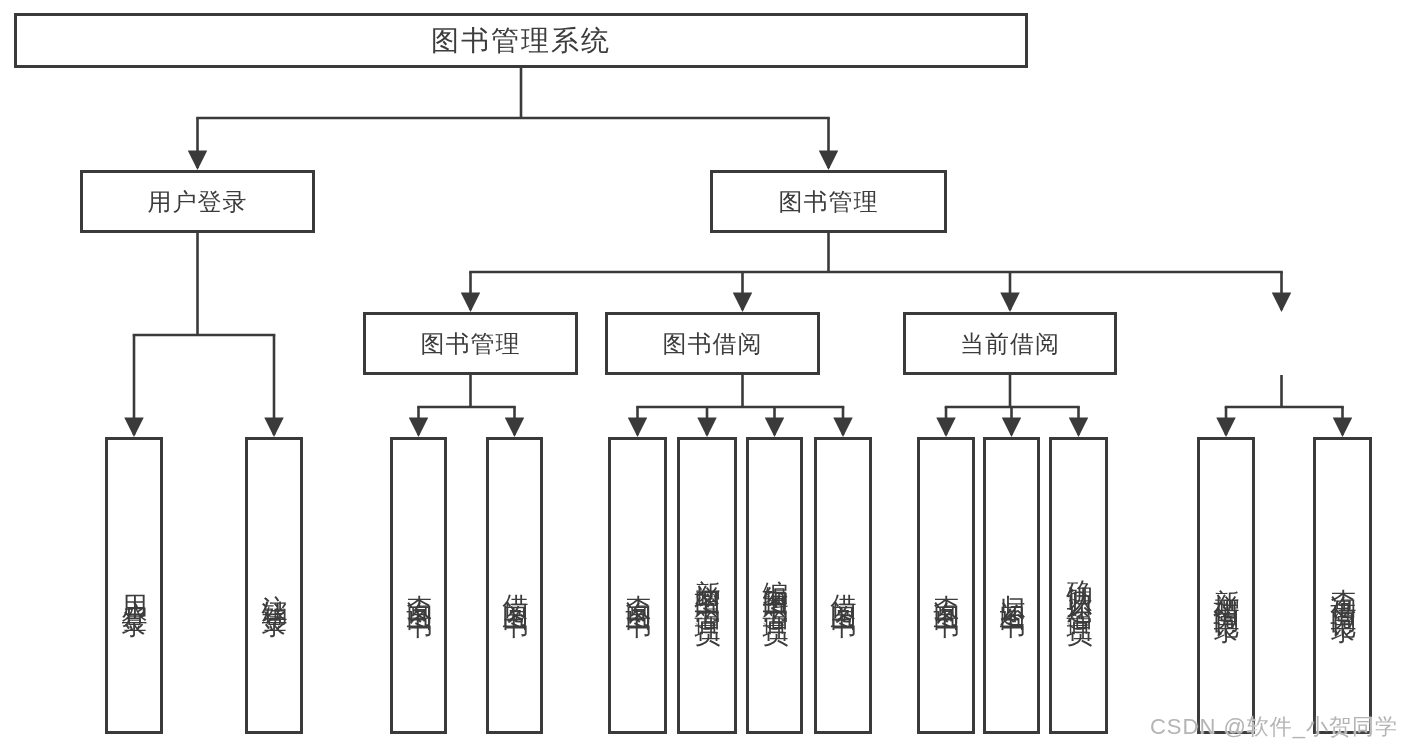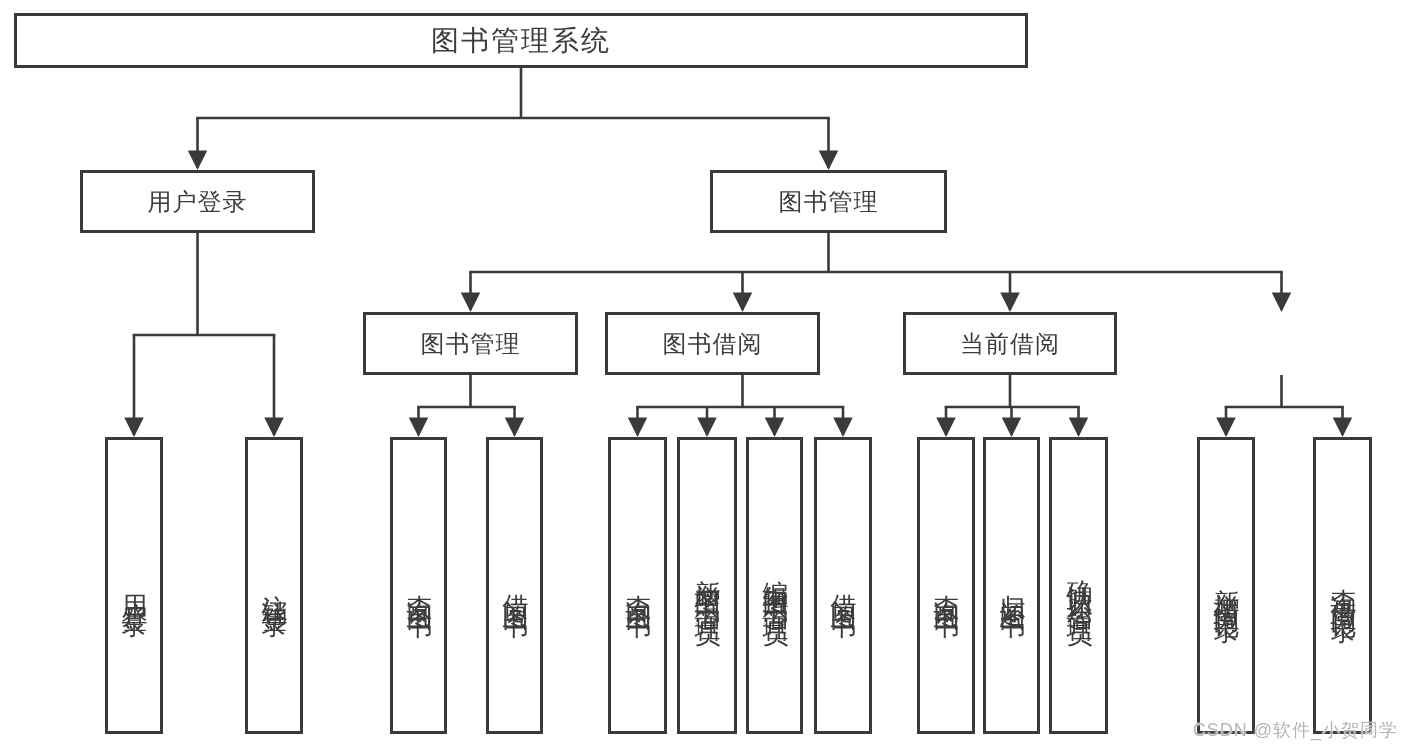--- a/index.html
+++ b/index.html
@@ -27,21 +27,21 @@
     writing-mode:vertical-rl;
     text-orientation:mixed;
     text-align:center;            
     font-size:26px;
     letter-spacing:6px;
     line-height:50px;             
   }
   .watermark{
     position:absolute;
     right:7px;bottom:5px;
-    font-size:18px;
+    font-size:22px;
     letter-spacing:1px;
     color:#b4b4b4;
     text-shadow:0 0 2px #ffffff, 0 0 1px #ffffff;
     white-space:nowrap;
   }
 </style>
 </head>
 <body>
 
 <div class="canvas">

